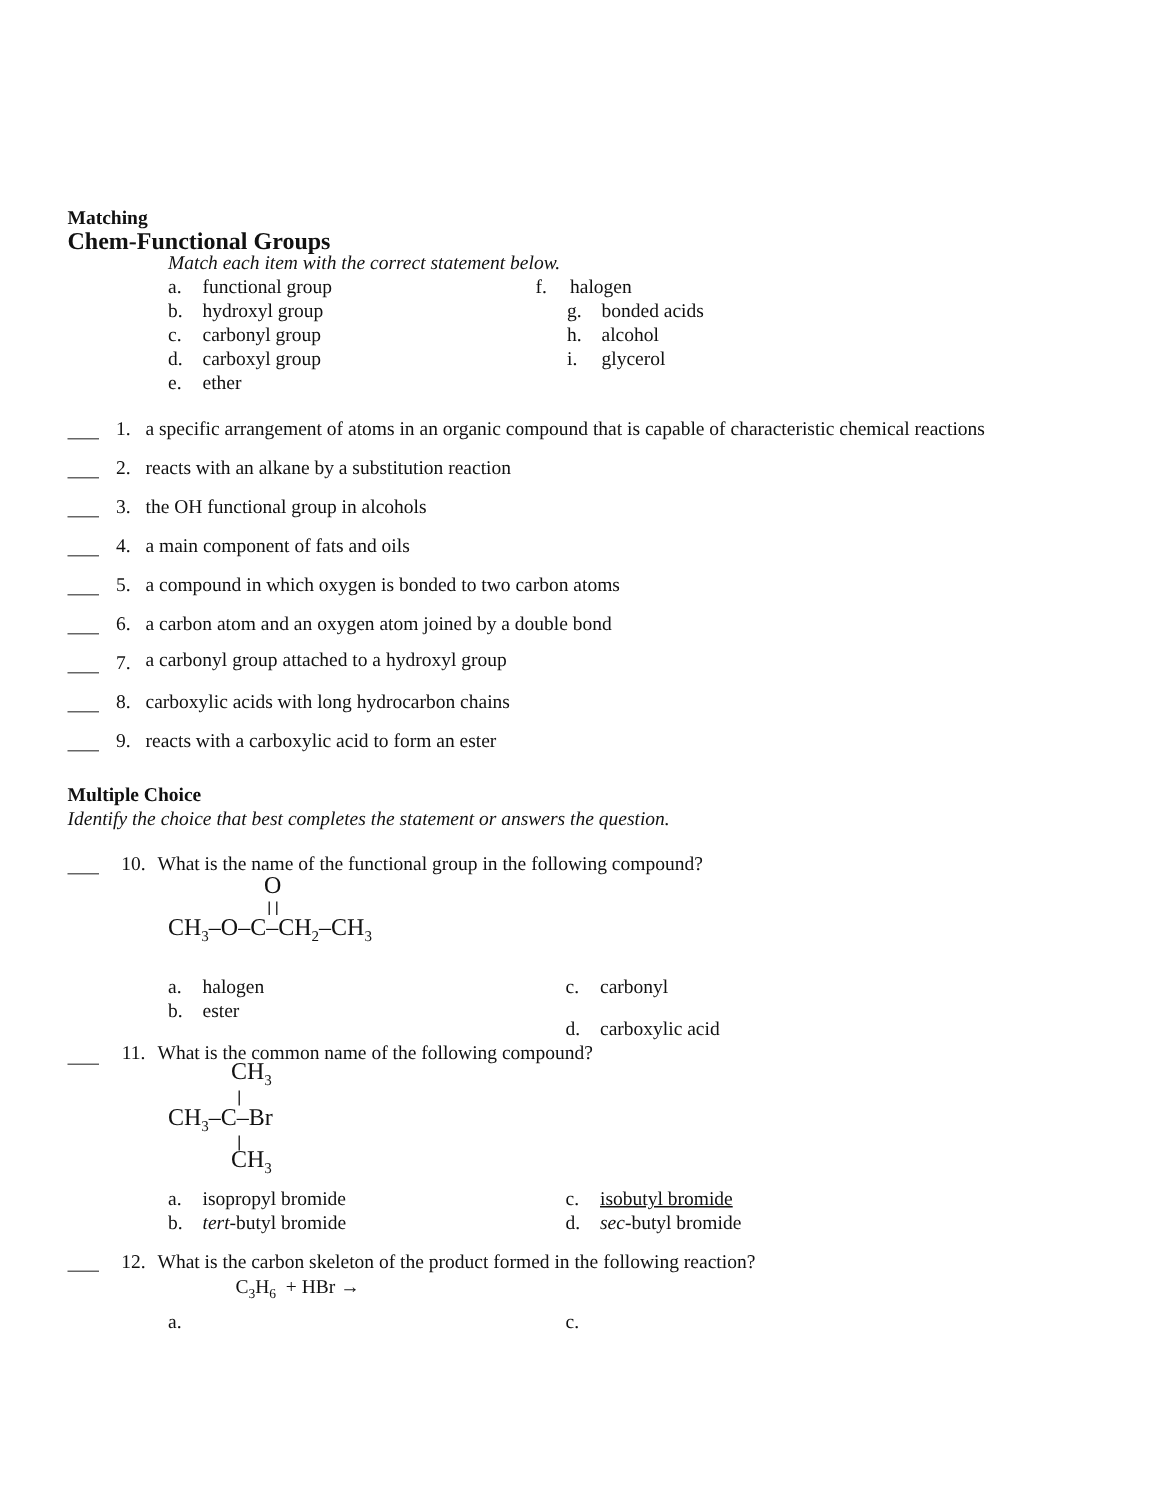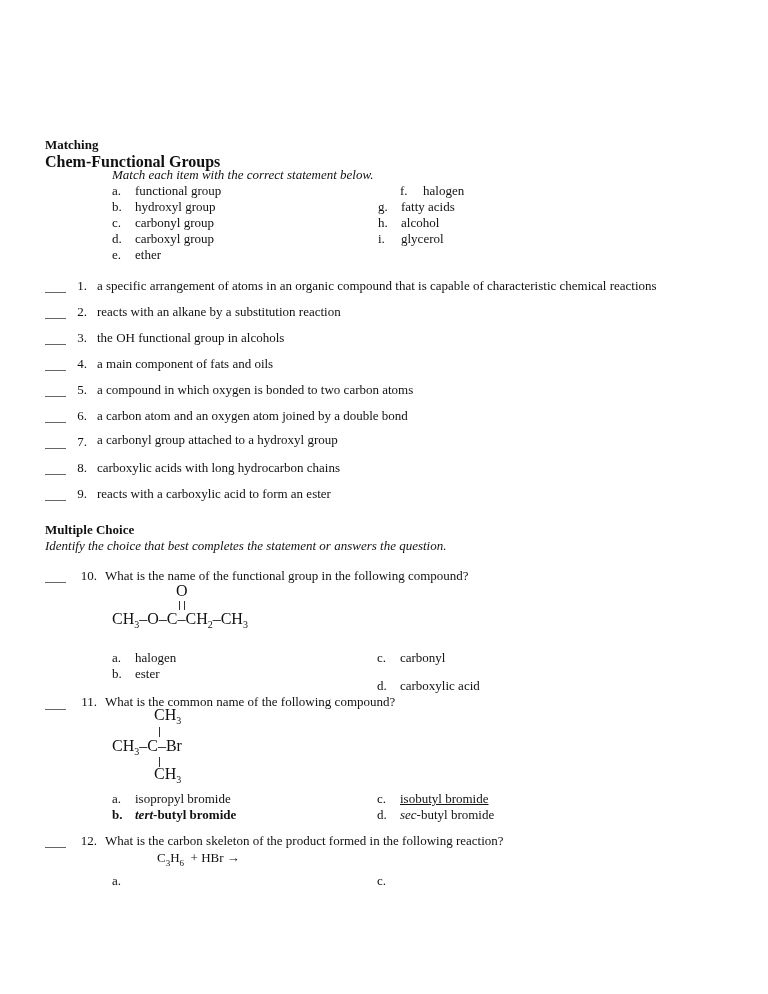--- a/index.html
+++ b/index.html
@@ -31,22 +31,22 @@
 
 <div>
   <div class="abs" style="left:112px; top:183px;"><span class="opt-letter">a.</span><span>functional group</span></div>
   <div class="abs" style="left:112px; top:199px;"><span class="opt-letter">b.</span><span>hydroxyl group</span></div>
   <div class="abs" style="left:112px; top:215px;"><span class="opt-letter">c.</span><span>carbonyl group</span></div>
   <div class="abs" style="left:112px; top:231px;"><span class="opt-letter">d.</span><span>carboxyl group</span></div>
   <div class="abs" style="left:112px; top:247px;"><span class="opt-letter">e.</span><span>ether</span></div>
 </div>
 
 <div>
-  <div class="abs" style="left:400px; top:183px;"><span class="opt-letter">f.</span><span>halogen</span></div>
-  <div class="abs" style="left:378px; top:199px;"><span class="opt-letter">g.</span><span>fatty acids</span></div>
+  <div class="abs" style="left:357px; top:183px;"><span class="opt-letter">f.</span><span>halogen</span></div>
+  <div class="abs" style="left:378px; top:199px;"><span class="opt-letter">g.</span><span>bonded acids</span></div>
   <div class="abs" style="left:378px; top:215px;"><span class="opt-letter">h.</span><span>alcohol</span></div>
   <div class="abs" style="left:378px; top:231px;"><span class="opt-letter">i.</span><span>glycerol</span></div>
 </div>
 
 <div>
   <div>
     <div class="abs blank" style="top:292px;"></div>
     <div class="abs qnum" style="left:71px; top:278px;">1.</div>
     <div class="abs" style="left:97px; top:278px;">a specific arrangement of atoms in an organic compound that is capable of characteristic chemical reactions</div>
   </div>
@@ -119,21 +119,21 @@
 
   <div>
     <div class="abs chem" style="left:154px; top:706px;"><span>CH</span><sub>3</sub></div>
     <div class="vbar" style="left:159px; top:727px; height:10px;"></div>
     <div class="abs chem" style="left:112px; top:737px;"><span>CH</span><sub>3</sub><span>–C–Br</span></div>
     <div class="vbar" style="left:159px; top:757px; height:10px;"></div>
     <div class="abs chem" style="left:154px; top:765px;"><span>CH</span><sub>3</sub></div>
   </div>
 
   <div class="abs" style="left:112px; top:791px;"><span class="opt-letter">a.</span><span>isopropyl bromide</span></div>
-  <div class="abs" style="left:112px; top:807px;font-weight:bold;"><span class="opt-letter">b.</span><i>tert</i><span>-butyl bromide</span></div>
+  <div class="abs" style="left:112px; top:807px;"><span class="opt-letter">b.</span><i>tert</i><span>-butyl bromide</span></div>
   <div class="abs" style="left:377px; top:791px;text-decoration:underline;"><span class="opt-letter">c.</span><span>isobutyl bromide</span></div>
   <div class="abs" style="left:377px; top:807px;"><span class="opt-letter">d.</span><i>sec</i><span>-butyl bromide</span></div>
 </div>
 
 <div>
   <div class="abs blank" style="top:847px;"></div>
   <div class="abs qnum2" style="left:75px; top:833px;">12.</div>
   <div class="abs" style="left:105px; top:833px;">What is the carbon skeleton of the product formed in the following reaction?</div>
 
   <div class="abs" style="left:157px; top:850px; font-size:13px;">

